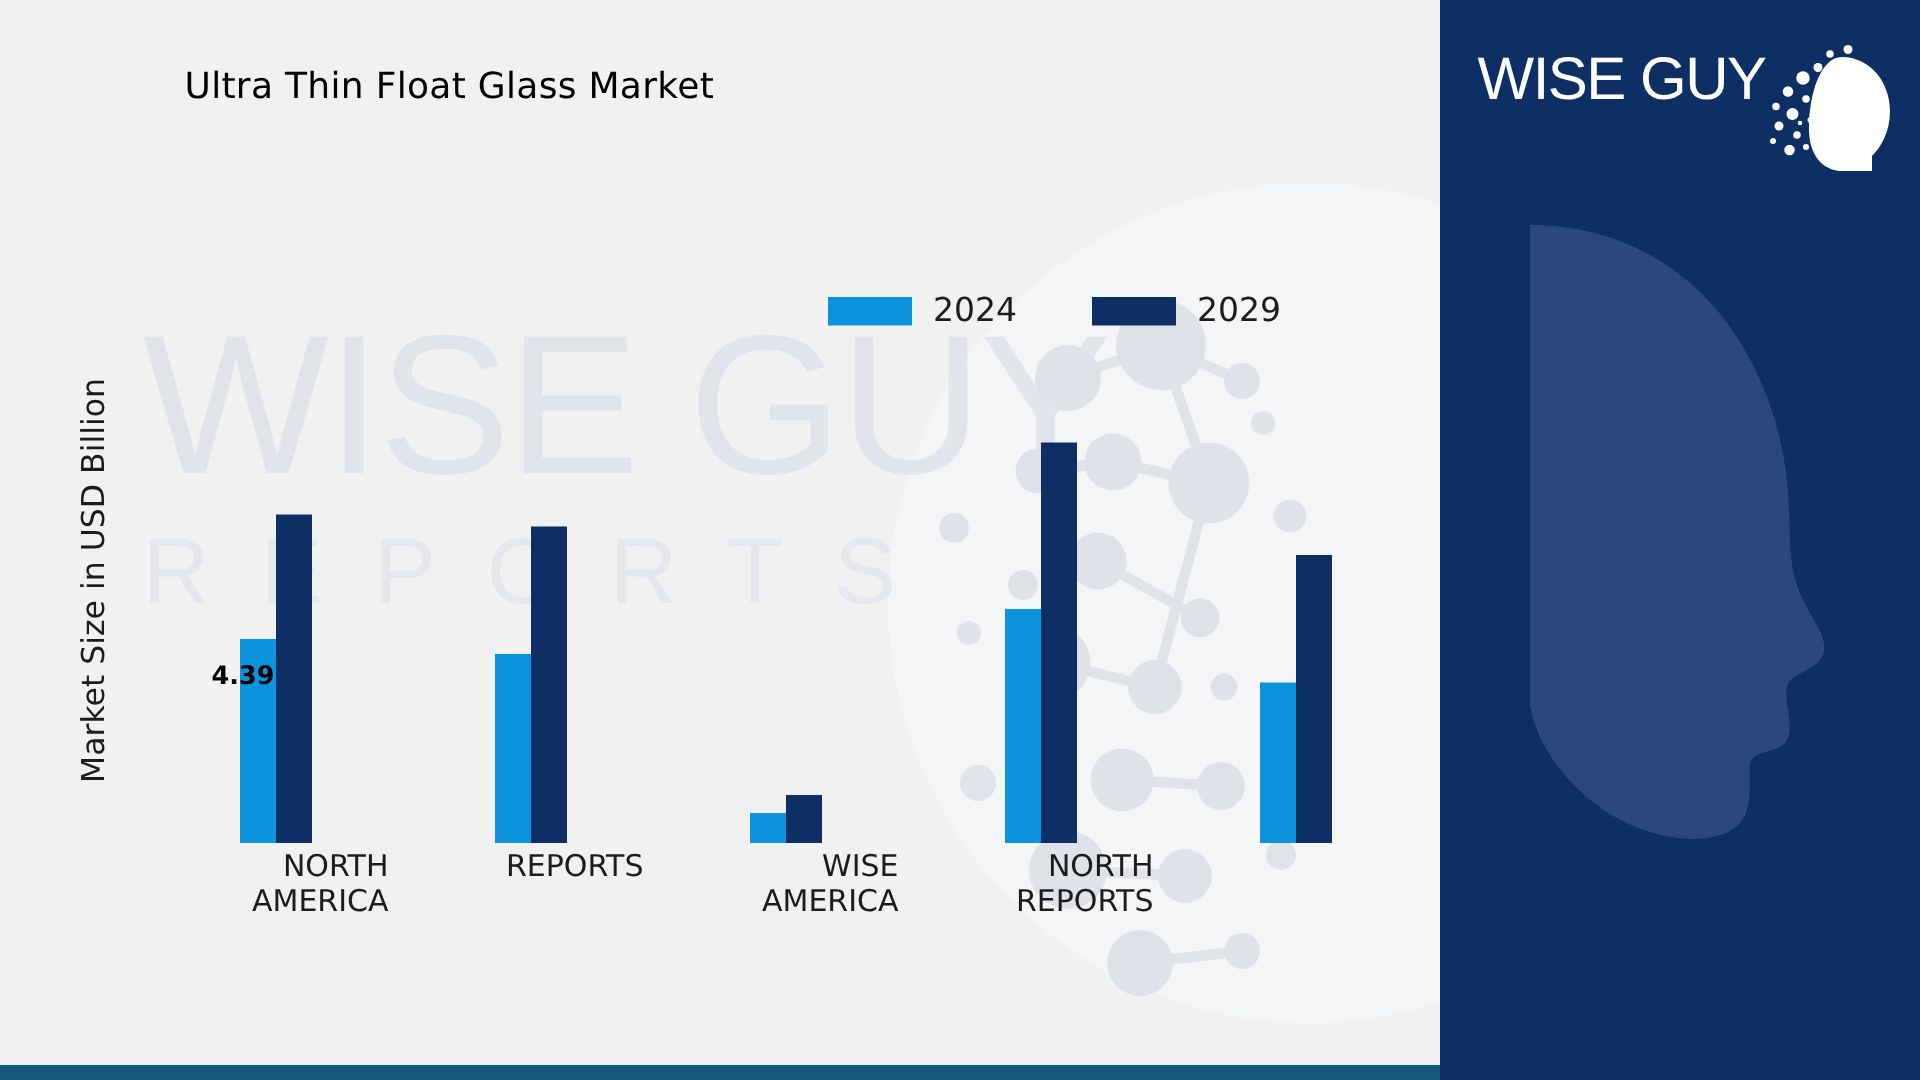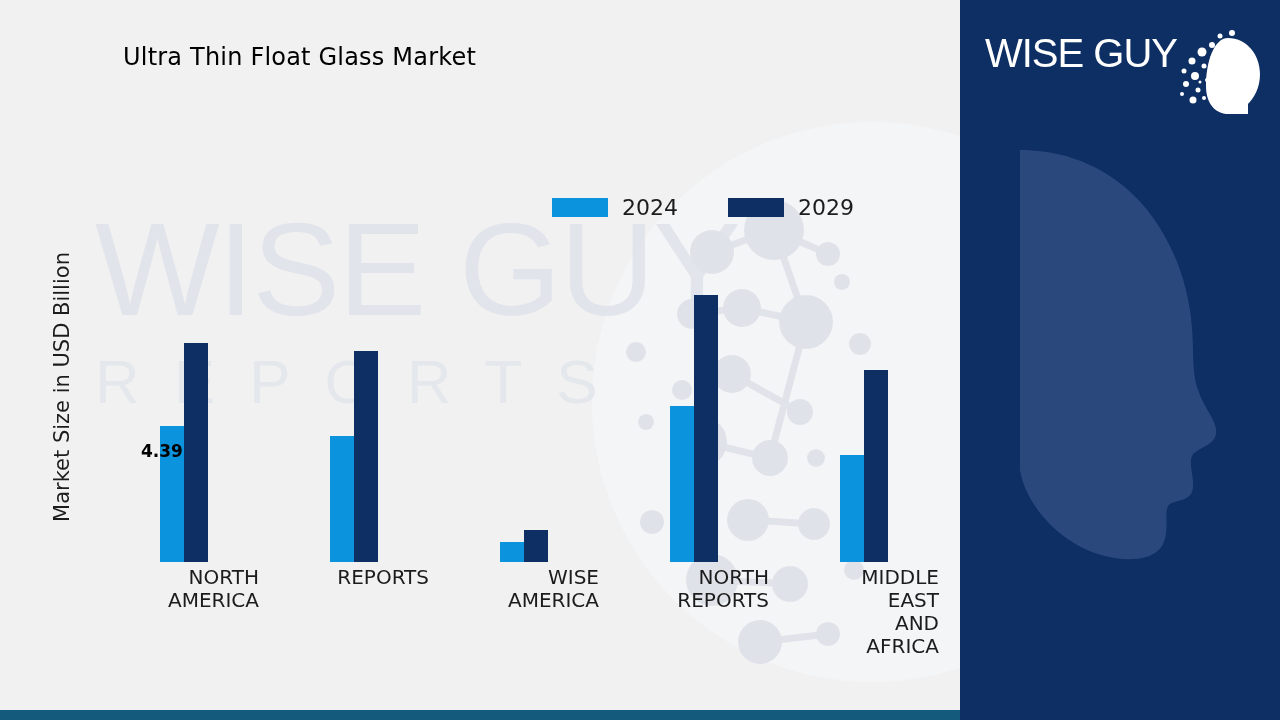--- a/index.html
+++ b/index.html
@@ -349,23 +349,17 @@
           <div>AMERICA</div>
         </div>
         <div class="bar s2024" style="left: 670px; height: 156px; background: rgb(11, 147, 222);"></div>
         <div class="bar s2032" style="left: 694px; height: 267px; background: rgb(13, 47, 99);"></div>
         <div class="cat-label" style="left: 619px;">
           <div>NORTH</div>
           <div>REPORTS</div>
         </div>
         <div class="bar s2024" style="left: 840px; height: 107px; background: rgb(11, 147, 222);"></div>
         <div class="bar s2032" style="left: 864px; height: 192px; background: rgb(13, 47, 99);"></div>
-        <div class="cat-label" style="left: 789px;">
-          <div>MIDDLE</div>
-          <div>EAST</div>
-          <div>AND</div>
-          <div>AFRICA</div>
-        </div>
         <div class="value-label" style="left: 141px; top: 406px; margin-top: 35px;">4.39</div>
       </div>
   </div>
 
 </div>
 
 </body></html>

